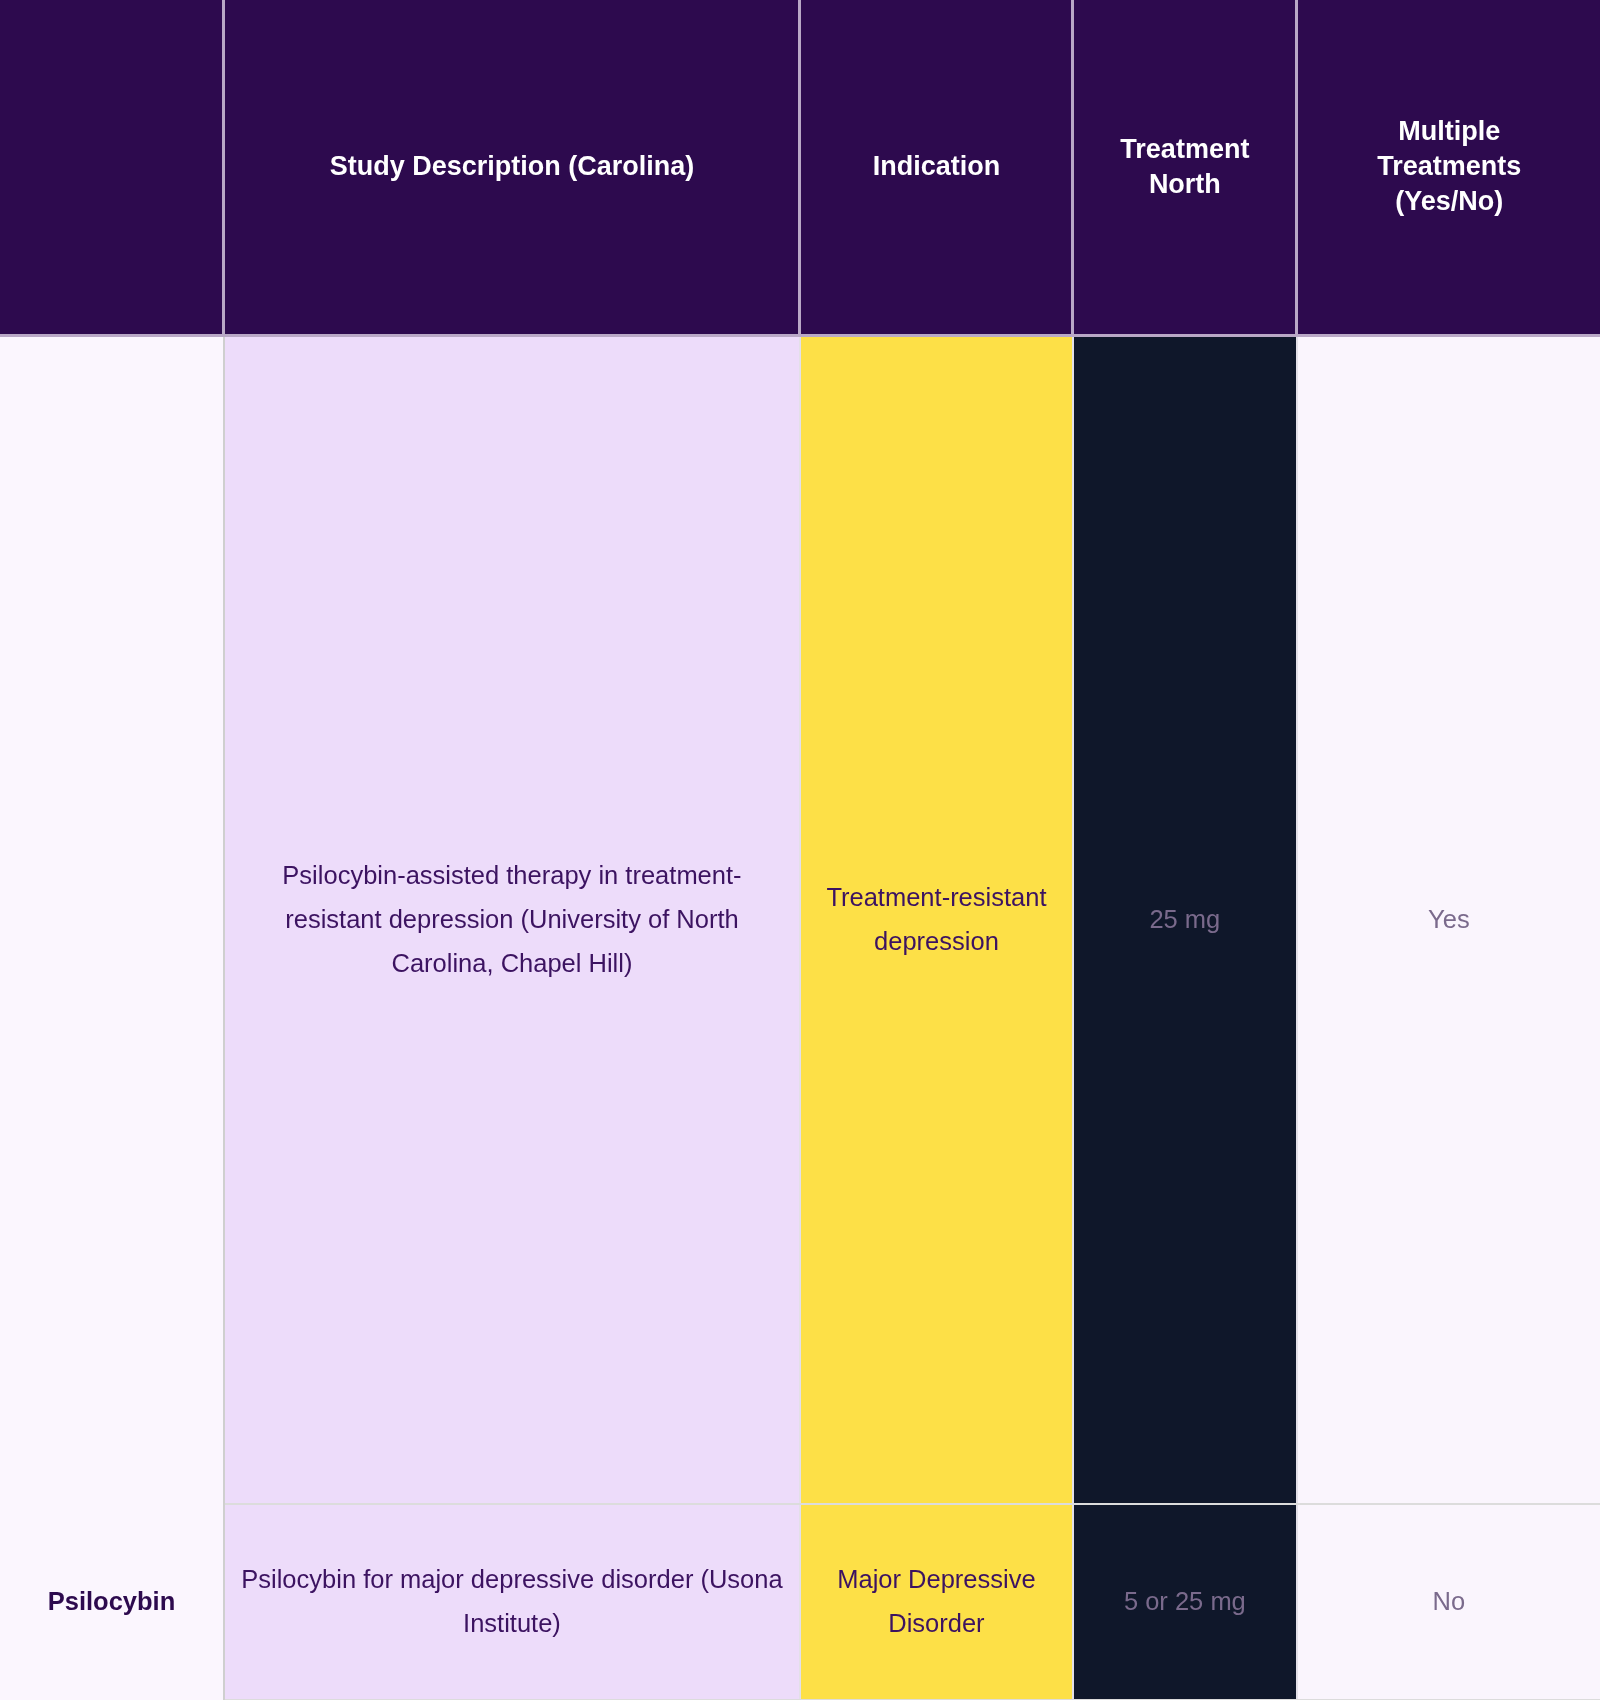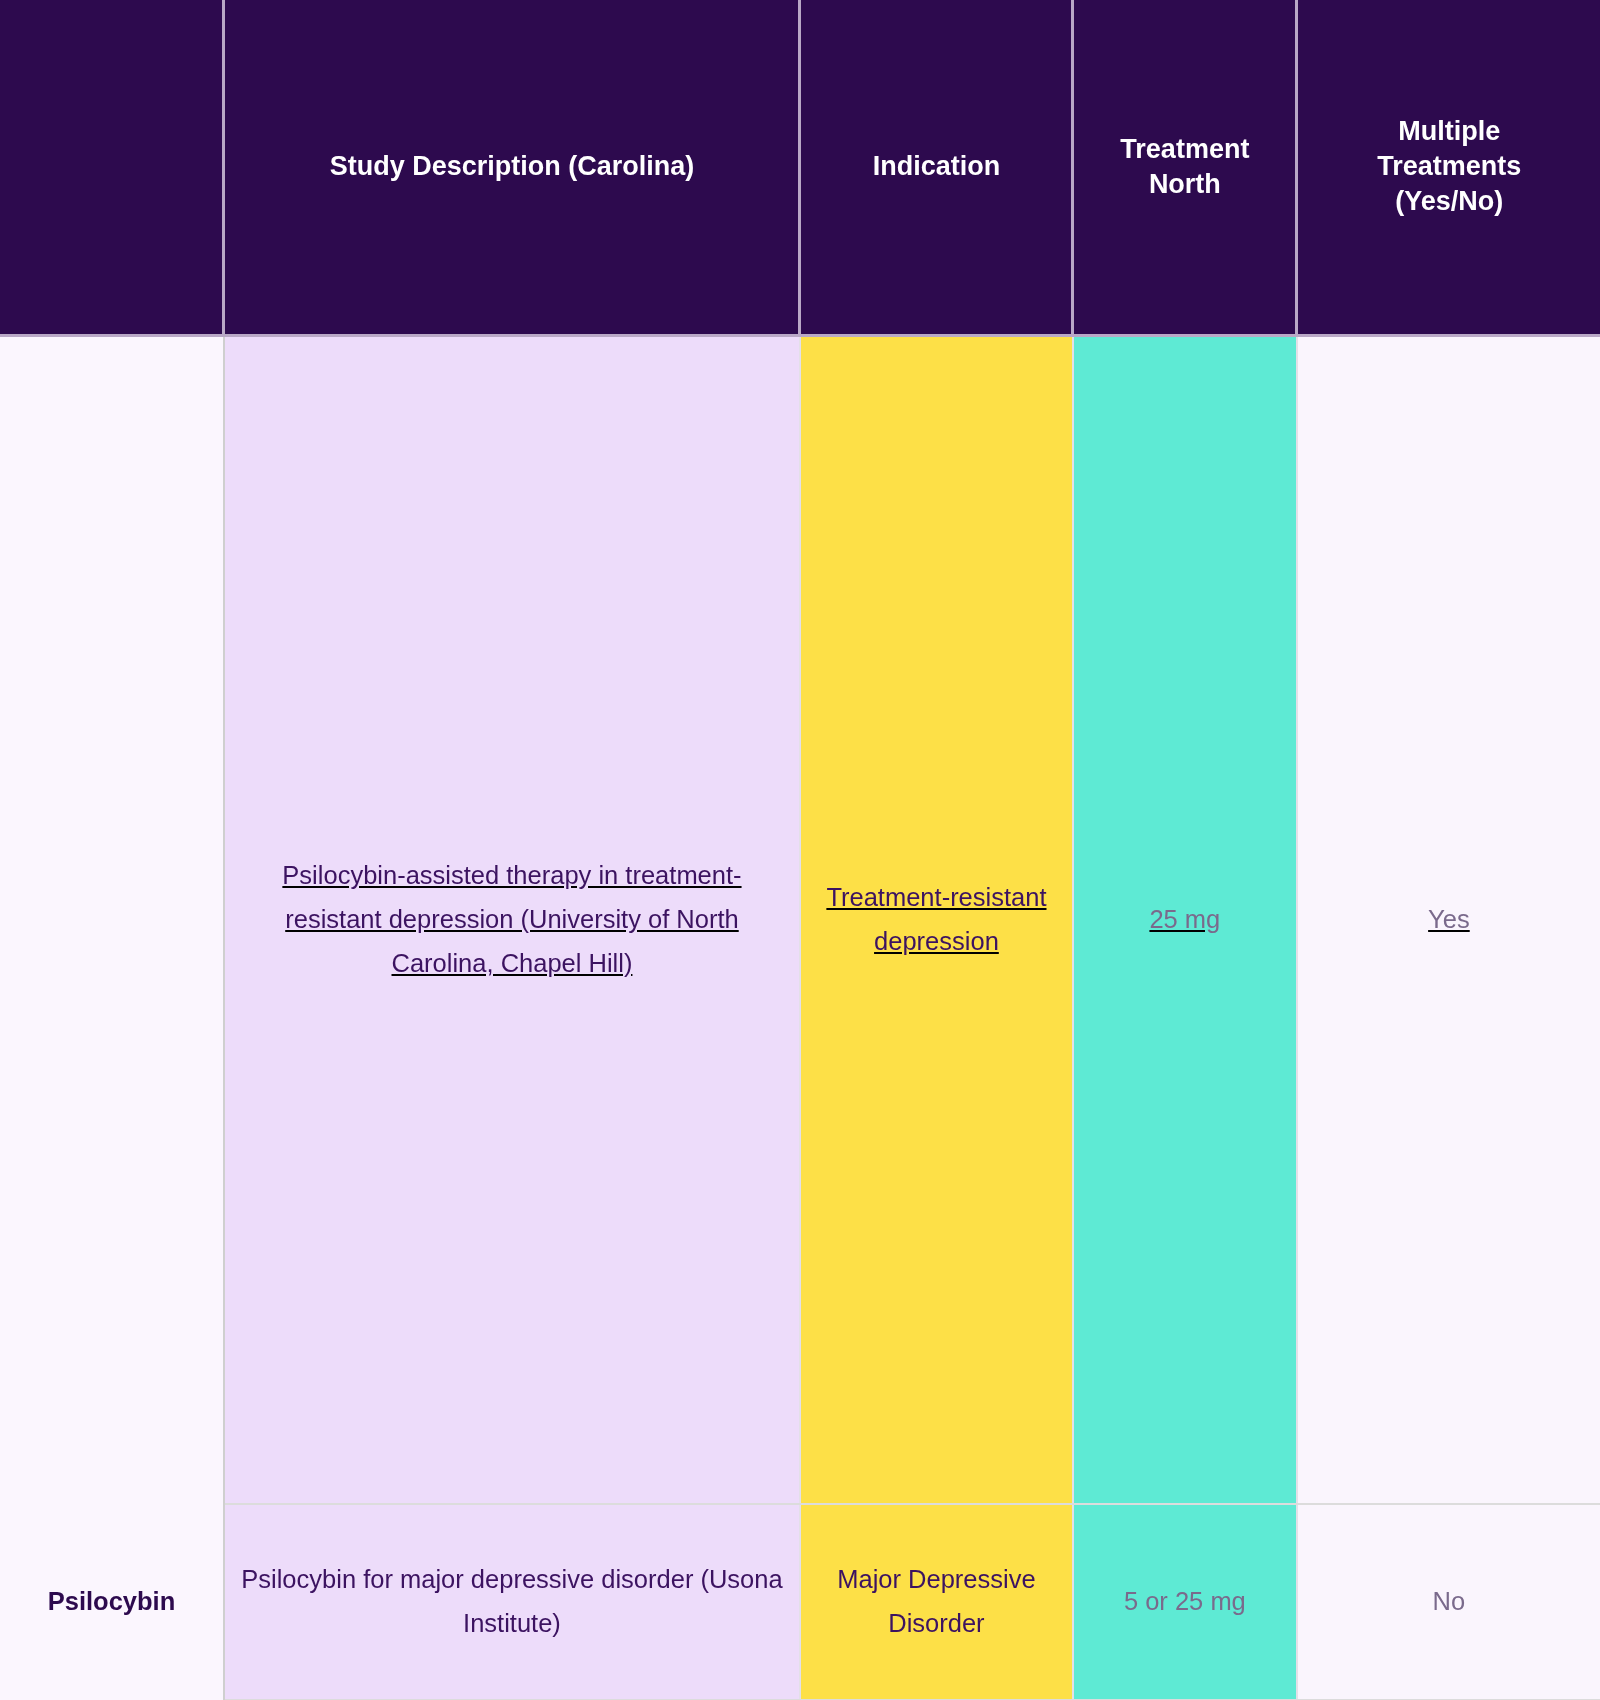--- a/index.html
+++ b/index.html
@@ -63,21 +63,21 @@
 
   .desc-cell {
     background: #eddcfa;
     color: #3c1361;
   }
   .ind-cell {
     background: #fde047;
     color: #3c1361;
   }
   .amt-cell {
-    background: #5eead4;
+    background: #0f172a;
     color: #7a6a8c;
   }
   .mult-cell {
     background: #faf5fd;
     color: #7a6a8c;
   }
 </style>
 </head>
 <body>
 
@@ -91,21 +91,21 @@
       <div>Treatment</div>
       <div>North</div>
     </div>
     <div class="tcell last" style="width:291px;">
       <div>Multiple</div>
       <div>Treatments</div>
       <div>(Yes/No)</div>
     </div>
   </div>
 
-  <div class="trow brow" style="height:193px;text-decoration:underline;">
+  <div class="trow brow" style="height:193px;">
     <div class="tcell cat-cell" rowspan="6" style="height:1169px;"></div>
     <div class="tcell desc-cell">Psilocybin-assisted therapy in treatment-resistant depression (University of North Carolina, Chapel Hill)</div>
     <div class="tcell ind-cell">Treatment-resistant depression</div>
     <div class="tcell amt-cell">25 mg</div>
     <div class="tcell mult-cell last">Yes</div>
   </div>
 
 
 
   <div class="trow brow" style="height:196px;">

